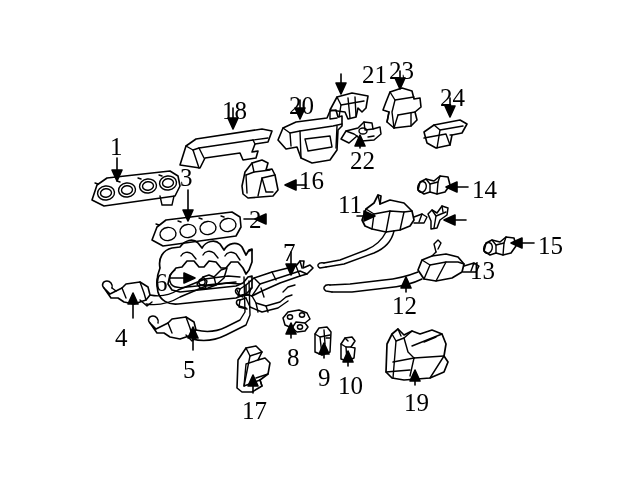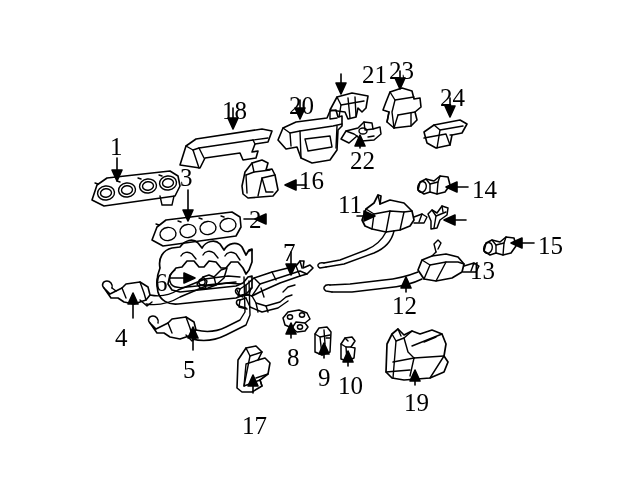--- a/index.html
+++ b/index.html
@@ -381,21 +381,21 @@
   <div class="lbl" style="left:283px;top:240px;">7</div>
   <div class="lbl" style="left:287px;top:345px;">8</div>
   <div class="lbl" style="left:318px;top:365px;">9</div>
   <div class="lbl" style="left:338px;top:373px;">10</div>
   <div class="lbl" style="left:338px;top:192px;">11</div>
   <div class="lbl" style="left:392px;top:293px;">12</div>
   <div class="lbl" style="left:470px;top:210px;margin-top:48px;">13</div>
   <div class="lbl" style="left:472px;top:177px;">14</div>
   <div class="lbl" style="left:538px;top:233px;">15</div>
   <div class="lbl" style="left:299px;top:168px;">16</div>
-  <div class="lbl" style="left:242px;top:413px;">17</div>
+  <div class="lbl" style="left:242px;top:398px;">17</div>
   <div class="lbl" style="left:222px;top:98px;">18</div>
   <div class="lbl" style="left:404px;top:390px;">19</div>
   <div class="lbl" style="left:289px;top:93px;">20</div>
   <div class="lbl" style="left:329px;top:62px;margin-left:33px;">21</div>
   <div class="lbl" style="left:350px;top:148px;">22</div>
   <div class="lbl" style="left:389px;top:58px;">23</div>
   <div class="lbl" style="left:440px;top:85px;">24</div>
 
 </div>
 

